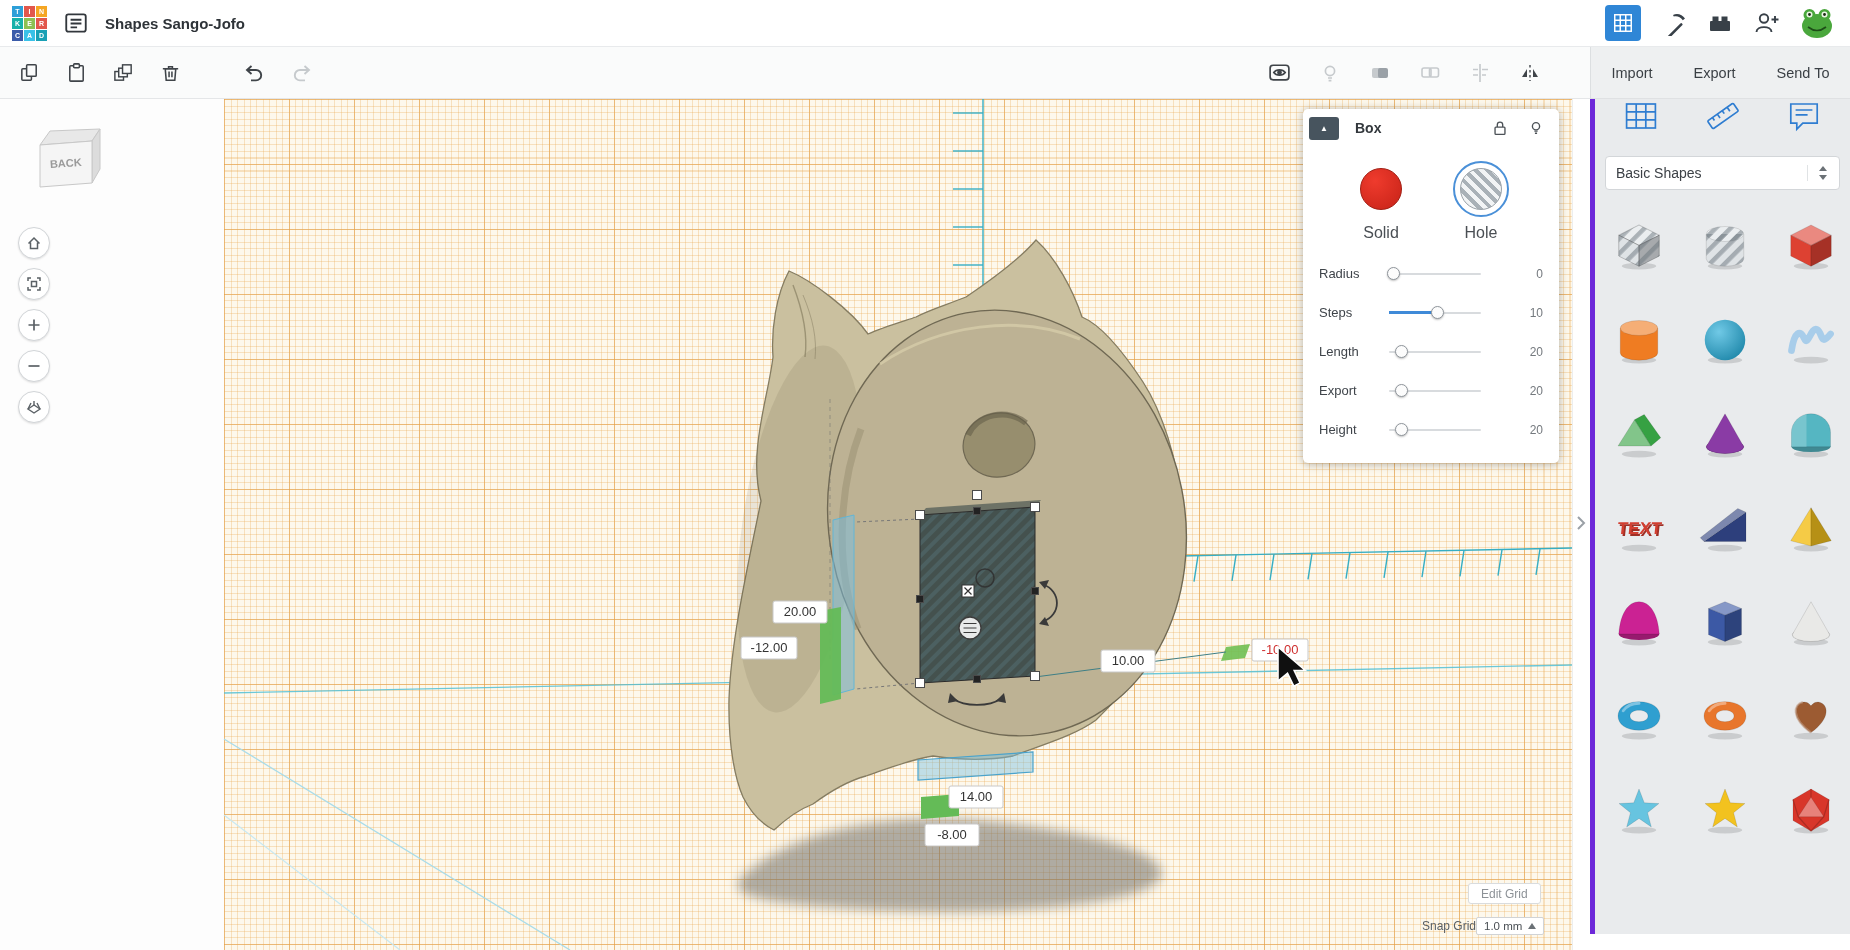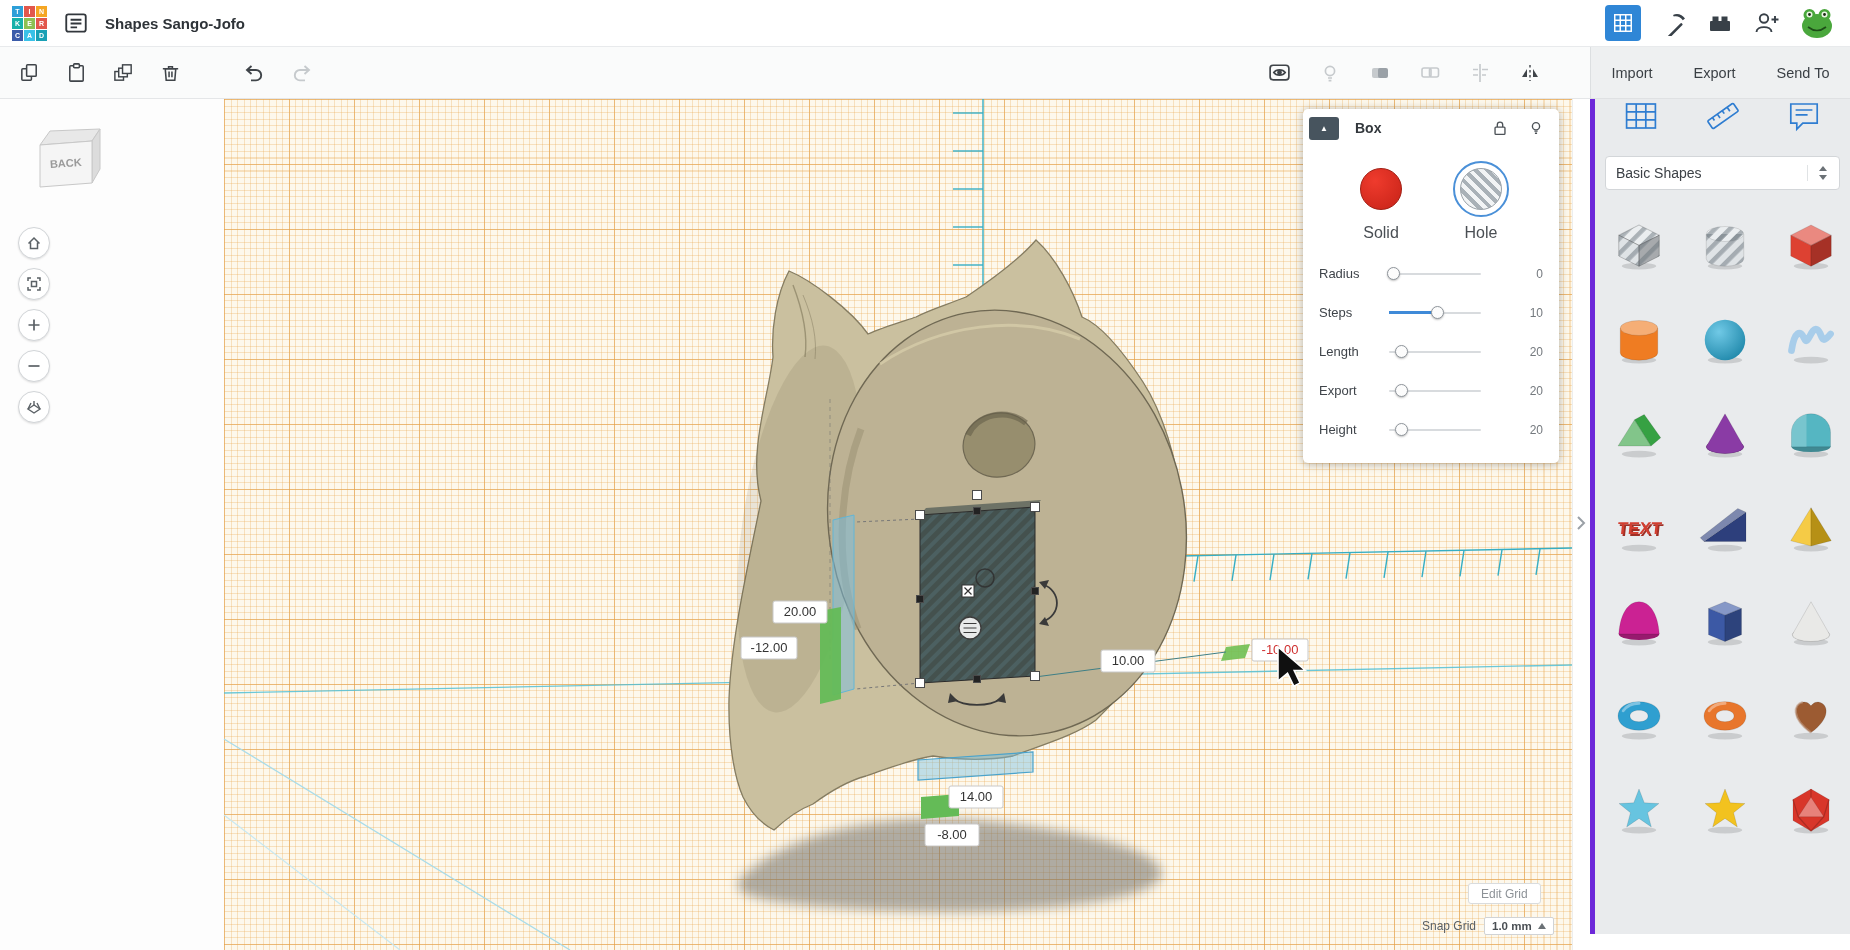--- a/index.html
+++ b/index.html
@@ -76,24 +76,24 @@
   .slabel{width:66px;font-size:13px;color:#3f444a;}
   .strack{position:relative;width:92px;height:2px;background:#d8dbde;border-radius:1px;margin:0 4px;cursor:pointer;}
   .sfill{position:absolute;left:0;top:-0.5px;height:3px;background:#3f8ad8;display:none;}
   .knob{position:absolute;top:-6px;width:13px;height:13px;border-radius:50%;background:#fcfcfc;
         border:1.5px solid #90969c;box-shadow:0 1px 2px rgba(0,0,0,.25);}
   .sval{margin-left:auto;font-size:12px;color:#74797e;}
 
   
   .edit-grid{position:absolute;left:1468px;top:784px;height:21px;padding:0 12px;font-size:12px;color:#8d9297;
              background:#fff;border:1px solid #d9dcde;border-radius:3px;cursor:pointer;z-index:6;font-family:"Liberation Sans",sans-serif;}
-  .snap-row{position:absolute;left:1422px;top:818px;display:flex;align-items:center;gap:8px;z-index:6;}
+  .snap-row{position:absolute;left:1422px;top:818px;display:flex;align-items:center;z-index:6;}
   .snap-label{font-size:12px;color:#5a5f64;}
   .snap-select{display:flex;align-items:center;gap:6px;background:#fff;border:1px solid #d0d3d6;border-radius:2px;
-               padding:2px 7px;font-size:11.5px;color:#4a4f54;cursor:pointer;font-weight:bold;}
+               padding:2px 7px;font-size:11.5px;color:#4a4f54;cursor:pointer;}
 
   
   .sidebar{position:absolute;left:1590px;top:83px;width:260px;height:851px;background:#e9ebed;
            border-left:5px solid #6d28d9;overflow:hidden;}
   .side-icons{display:flex;justify-content:space-between;padding:13px 26px 6px;}
   .side-icon-btn{background:none;border:none;cursor:pointer;padding:2px;display:flex;}
   .category{margin:14px 10px 0;height:34px;background:#fff;border:1px solid #d3d6d9;border-radius:4px;
             display:flex;align-items:center;padding:0 10px;font-size:14px;color:#3c4146;cursor:pointer;}
   .cat-caret{margin-left:auto;border-left:1px solid #e0e3e5;padding-left:9px;display:flex;}
   .shape-grid{display:grid;grid-template-columns:repeat(3,86px);row-gap:30px;justify-content:start;

